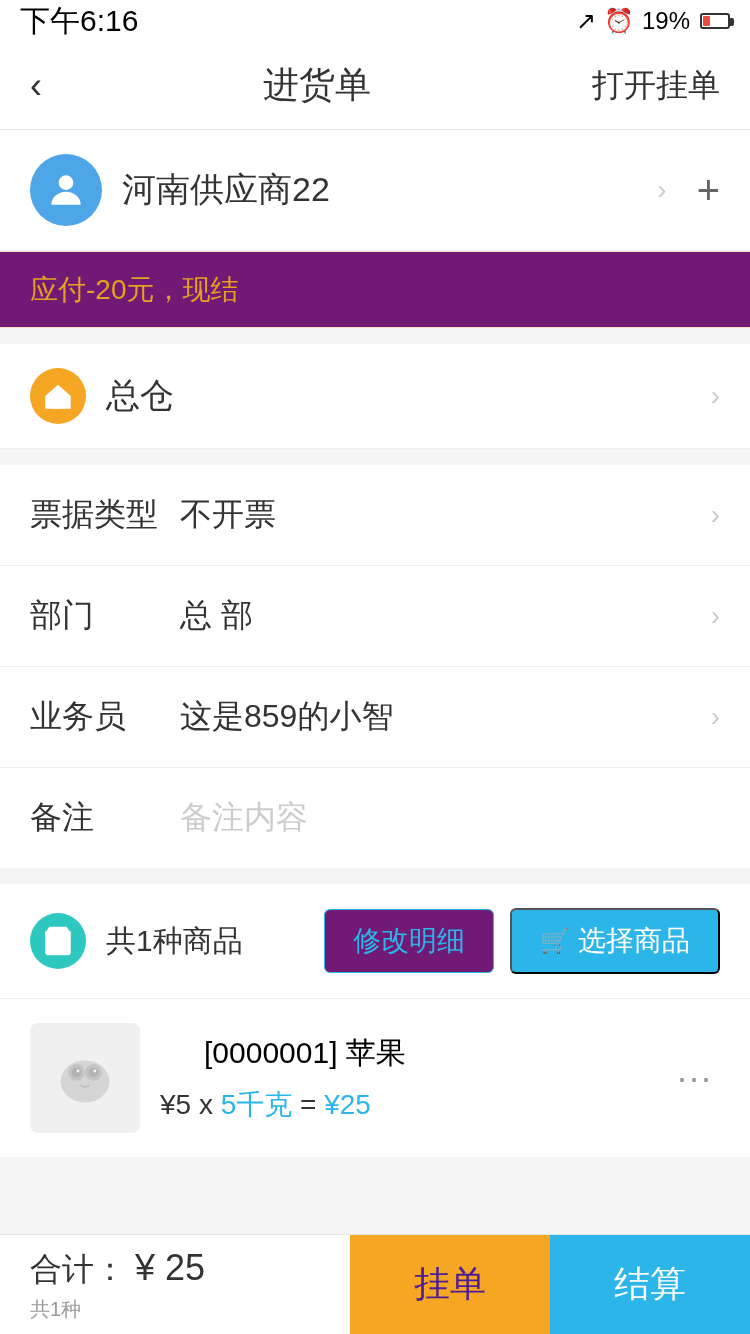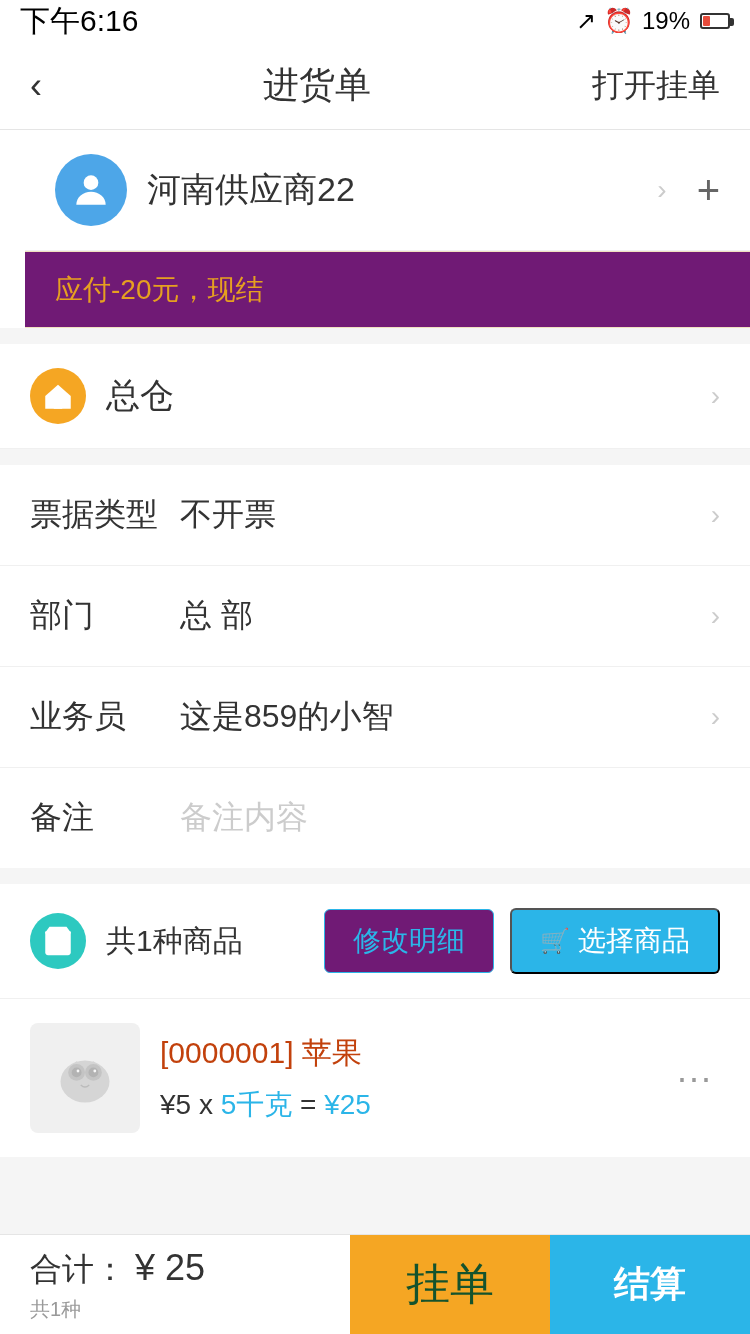--- a/index.html
+++ b/index.html
@@ -67,21 +67,20 @@
 
     
     .content {
       background: #f5f5f5;
     }
 
     
     .card {
       background: #fff;
       margin-bottom: 16px;
-      padding-left: 25px;
     }
 
     
     .supplier-row {
       display: flex;
       align-items: center;
       padding: 24px 30px;
       border-bottom: 1px solid #f0f0f0;
     }
     .supplier-avatar {
@@ -285,22 +284,23 @@
       width: 70px;
       height: 70px;
       fill: #aaa;
       opacity: 0.5;
     }
     .product-info {
       flex: 1;
     }
     .product-name {
       font-size: 30px;
-      color: #c2410c;
+      color: #000000;
       margin-bottom: 12px;
+      margin-left: 44px;
     }
     .product-price {
       font-size: 28px;
       color: #333;
     }
     .price-highlight {
       color: #2bb5e8;
     }
     .product-more {
       color: #999;
@@ -336,38 +336,37 @@
       color: #999;
       margin-top: 4px;
     }
     .total-amount {
       font-size: 36px;
       font-weight: 500;
       color: #333;
     }
     .btn-hang {
       background: #f5a623;
-      color: #14532d;
-      font-size: 44px;
+      color: #4c1d95;
+      font-size: 36px;
       display: flex;
       align-items: center;
       justify-content: center;
       width: 200px;
       cursor: pointer;
     }
     .btn-checkout {
       background: #2bb5e8;
       color: #fff;
       font-size: 36px;
       display: flex;
       align-items: center;
       justify-content: center;
       width: 200px;
       cursor: pointer;
-      font-weight: bold;
     }
 
     
     .bottom-spacer {
       height: 120px;
     }
   </style>
 </head>
 <body>
 

